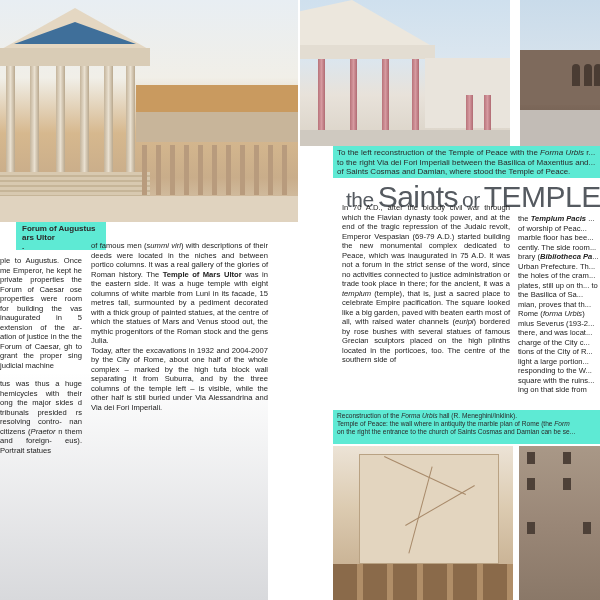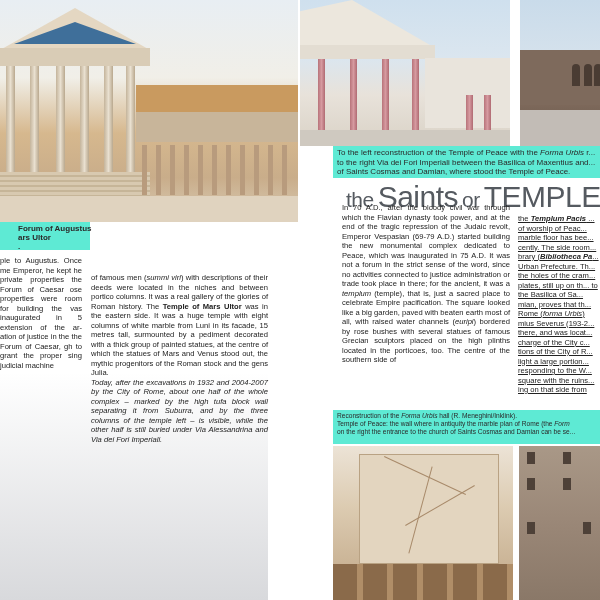--- a/index.html
+++ b/index.html
@@ -51,40 +51,40 @@
   .map-panel { position: absolute; left: 26px; top: 8px; width: 140px; height: 110px;
     background: #e3d5bf; border: 1px solid #b9a283; }
   .map-line { position: absolute; background: #a88a6a; }
   .cabinet-row { position: absolute; left: 0; top: 118px; width: 180px; height: 36px;
     background: repeating-linear-gradient(to right, #8a6a4a 0 24px, #b08e68 24px 30px); }
 
   .wall-window { position: absolute; width: 8px; height: 12px; background: #4e4138; }
 
   
   .cap { position: absolute; background: #5eead4; color: #2a2a2a; }
-  .cap-augustus { left: 0; top: 222px; width: 90px; height: 28px; font-size: 8px; font-weight: bold; line-height: 9px; padding: 2px 18px; white-space: pre; }
+  .cap-augustus { left: 16px; top: 222px; width: 90px; height: 28px; font-size: 8px; font-weight: bold; line-height: 9px; padding: 2px 6px; white-space: pre; }
   .cap-temple-peace { left: 333px; top: 146px; width: 267px; height: 32px; font-size: 8px; line-height: 9.5px; padding: 2px 4px; }
   .cap-forma { left: 333px; top: 410px; width: 267px; height: 34px; font-size: 6.6px; line-height: 8px; padding: 2px 4px; }
   .cap em, .body-text em { font-style: italic; }
   .white-notch { position: absolute; left: 300px; top: 146px; width: 33px; height: 30px; background: #fff; }
 
   
   .headline { position: absolute; left: 346px; top: 180px; white-space: nowrap; color: #555a60;
     font-family: "Liberation Sans", sans-serif; letter-spacing: -0.5px; }
   .headline .small { font-size: 21px; }
   .headline .big { font-size: 30px; }
 
   
   .body-text { position: absolute; font-size: 7.6px; line-height: 9.5px; text-align: justify; color: #222; }
   .col-left-1 { left: 0; top: 256px; width: 82px; }
-  .col-left-2 { left: 91px; top: 273px; width: 177px; }
+  .col-left-2 { left: 91px; top: 241px; width: 177px; }
   .col-right-1 { left: 342px; top: 203px; width: 168px; }
-  .col-right-2 { left: 518px; top: 214px; width: 82px; text-decoration: underline; }
+  .col-right-2 { left: 518px; top: 214px; width: 82px; }
   .body-text p { margin-bottom: 0; }
-  .body-text p + p { text-indent: 0; font-style: italic; }
+  .body-text p + p { text-indent: 0; }
   .gap { height: 9px; }
   b { font-weight: bold; }
 </style>
 </head>
 <body>
 
 <div class="page-left"></div>
 <div class="page-right"></div>
 
 <div class="img img-forum-augustus">
@@ -149,20 +149,21 @@
   <span class="small">the</span>
   <span class="big">Saints</span>
   <span class="small">or</span>
   <span class="big">TEMPLE</span>
   
 </div>
 
 <div class="body-text col-left-1">
   <p>ple to Augustus. Once me Emperor, he kept he private properties the Forum of Caesar ose properties were room for building the vas inaugurated in 5 extension of the ar- ation of justice in the the Forum of Caesar, gh to grant the proper sing judicial machine</p>
   <div class="gap"></div>
+  <p><span>tus was thus a huge hemicycles with their ong the major sides d tribunals presided rs resolving contro- nan citizens (</span><em>Praetor</em><span> n them and foreign- eus). Portrait statues</span></p>
 </div>
 
 <div class="body-text col-left-2">
   <p><span>of famous men (</span><em>summi viri</em><span>) with descriptions of their deeds were located in the niches and between portico columns. It was a real gallery of the glories of Roman history. The </span><b>Temple of Mars Ultor</b><span> was in the eastern side. It was a huge temple with eight columns of white marble from Luni in its facade, 15 metres tall, surmounted by a pediment decorated with a thick group of painted statues, at the centre of which the statues of Mars and Venus stood out, the mythic progenitors of the Roman stock and the gens Julia.</span></p>
   <p>Today, after the excavations in 1932 and 2004-2007 by the City of Rome, about one half of the whole complex – marked by the high tufa block wall separating it from Suburra, and by the three columns of the temple left – is visible, while the other half is still buried under Via Alessandrina and Via dei Fori Imperiali.</p>
 </div>
 
 <div class="body-text col-right-1">
   <p><span>In 70 A.D., after the bloody civil war through which the Flavian dynasty took power, and at the end of the tragic repression of the Judaic revolt, Emperor Vespasian (69-79 A.D.) started building the new monumental complex dedicated to Peace, which was inaugurated in 75 A.D. It was not a forum in the strict sense of the word, since no activities connected to justice administration or trade took place in there; for the ancient, it was a </span><em>templum</em><span> (temple), that is, just a sacred place to celebrate Empire pacification. The square looked like a big garden, paved with beaten earth most of all, with raised water channels (</span><em>euripi</em><span>) bordered by rose bushes with several statues of famous Grecian sculptors placed on the high plinths located in the porticoes, too. The centre of the southern side of</span></p>
 </div>

